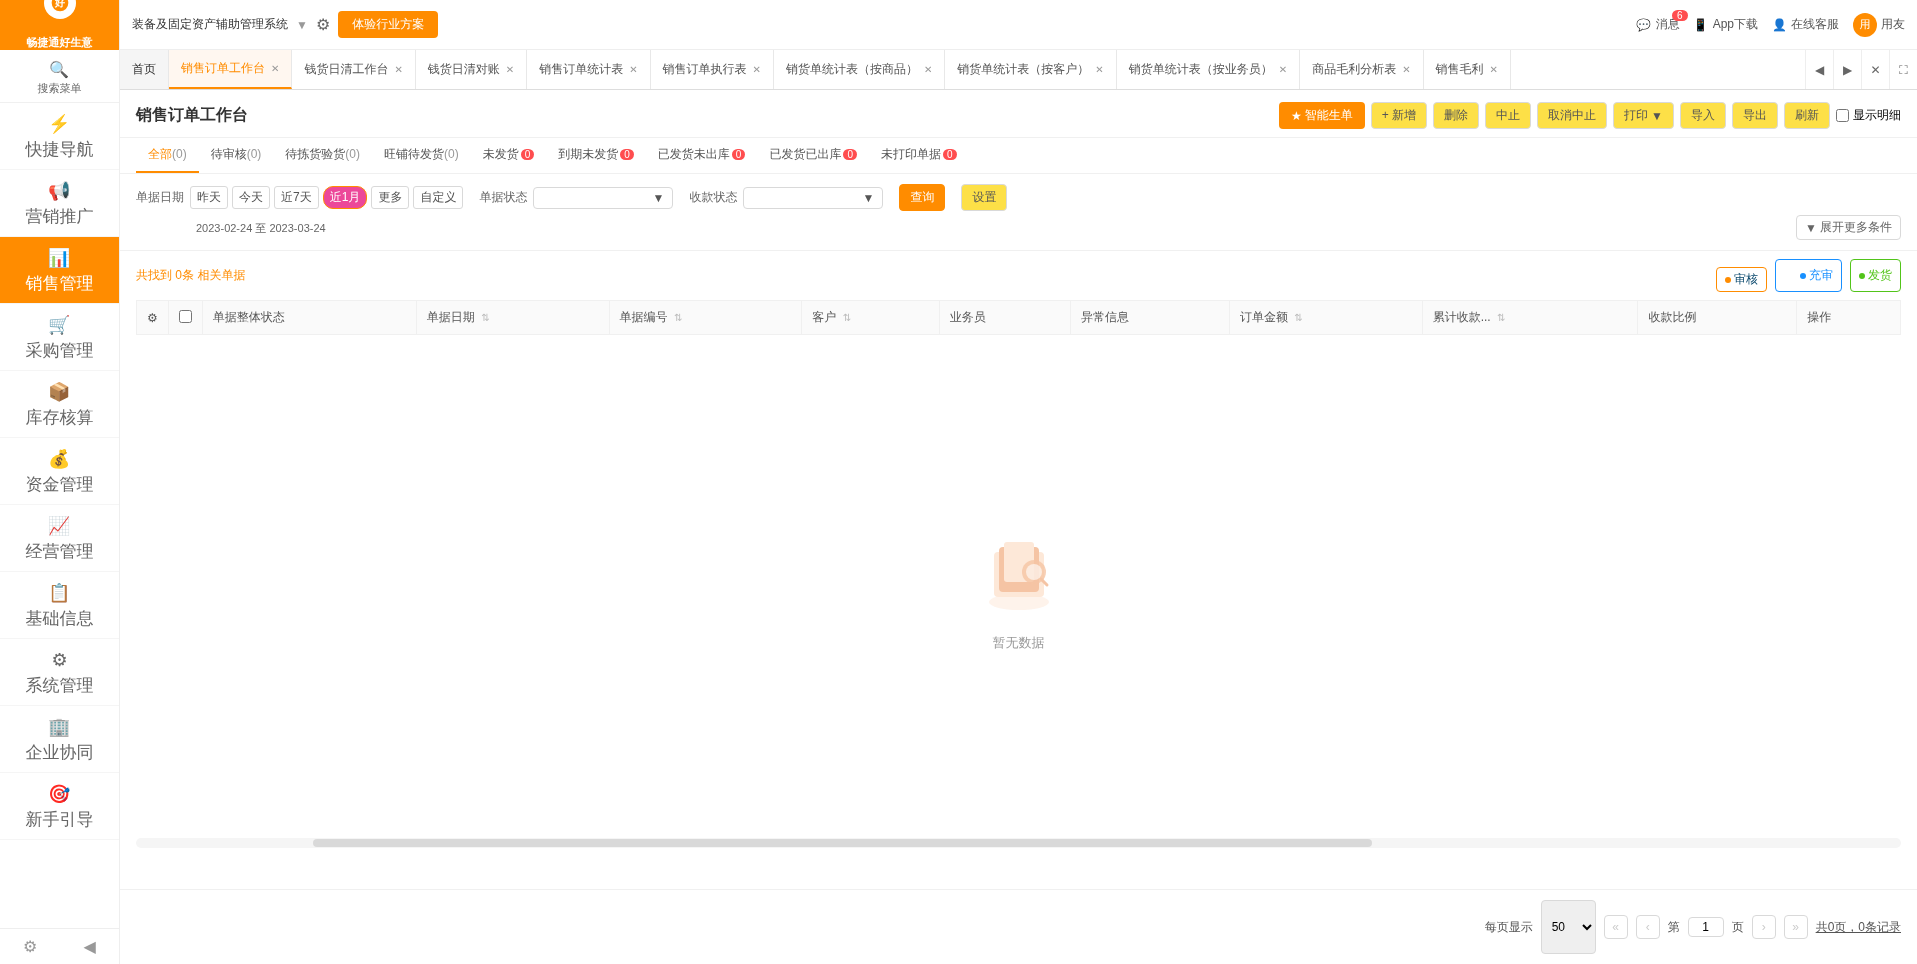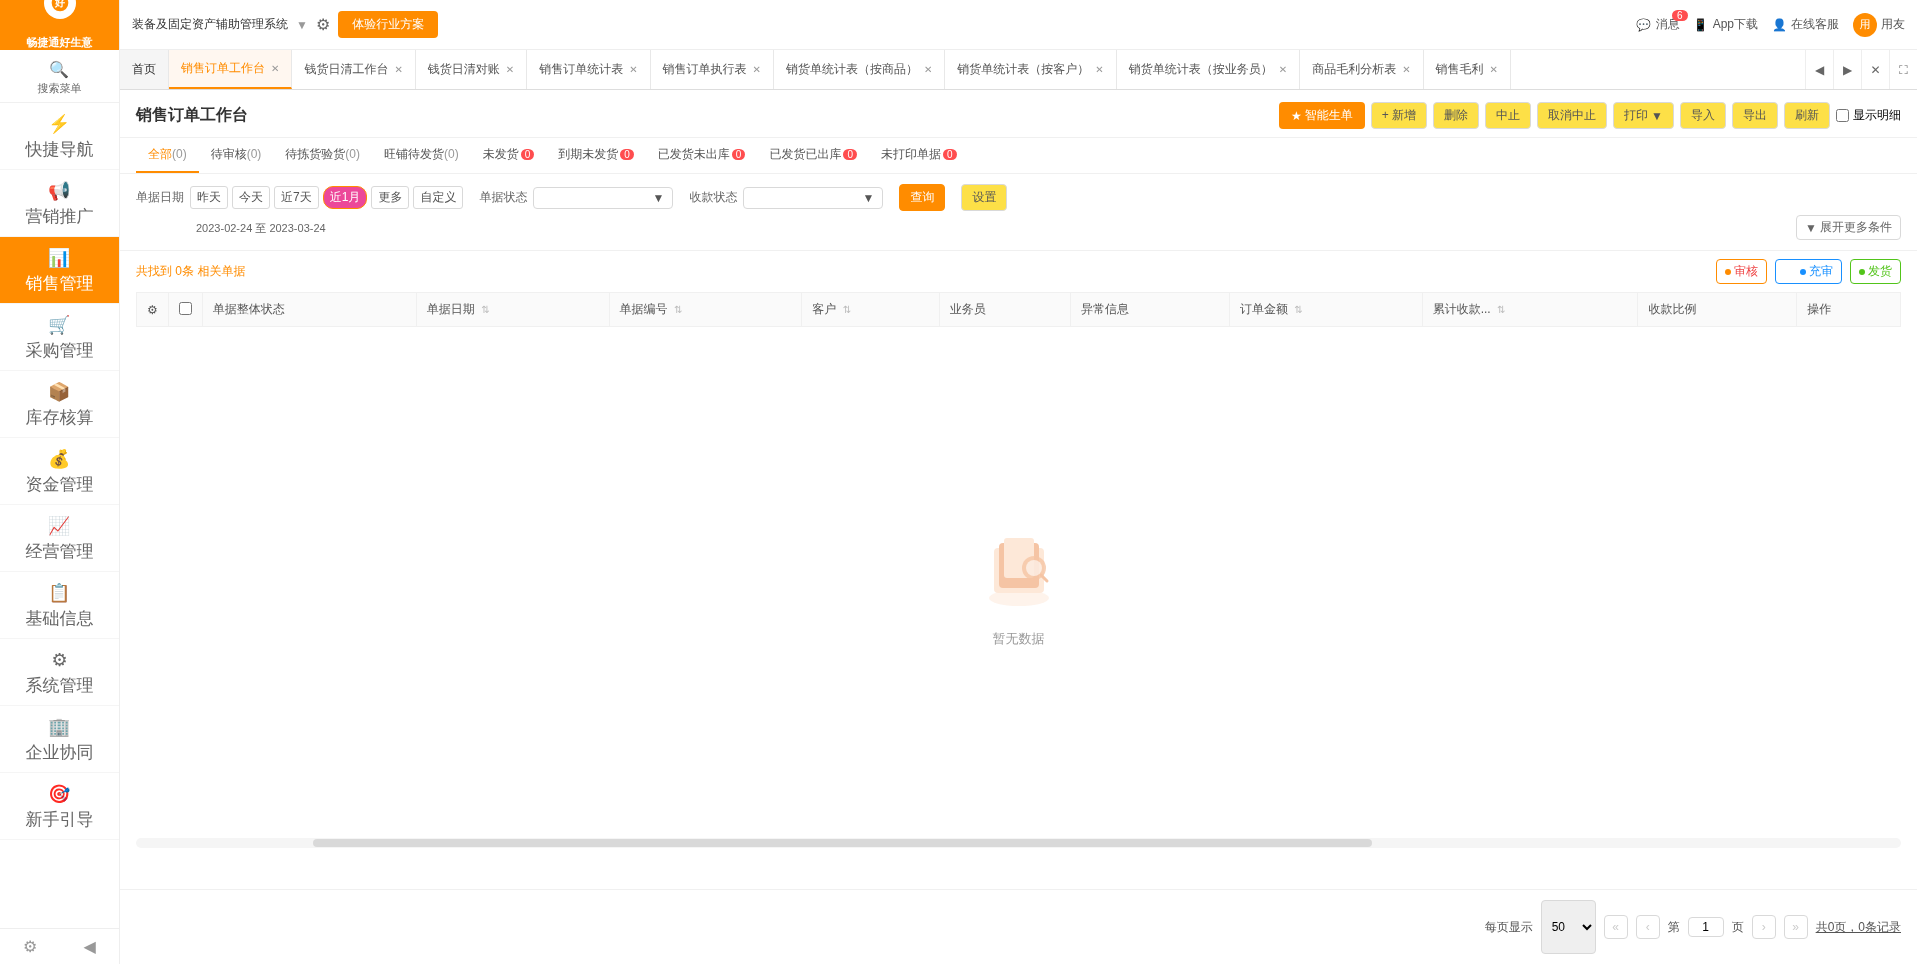--- a/index.html
+++ b/index.html
@@ -73,21 +73,21 @@
     .filter-select { border: 1px solid #d9d9d9; border-radius: 4px; padding: 3px 8px; color: #555; font-size: 12px; min-width: 140px; cursor: pointer; display: flex; align-items: center; justify-content: space-between; }
     .expand-btn { display: flex; align-items: center; gap: 3px; color: #666; cursor: pointer; font-size: 12px; border: 1px solid #d9d9d9; border-radius: 4px; padding: 3px 8px; }
 
     
     .table-area { flex: 1; padding: 0 16px; background: #fff; display: flex; flex-direction: column; }
     .table-toolbar { display: flex; align-items: center; justify-content: space-between; padding: 8px 0; }
     .table-count { color: #666; font-size: 12px; }
     .table-count span { color: #ff8c00; }
     .table-right-btns { display: flex; gap: 8px; }
     .tbl-btn { display: flex; align-items: center; gap: 3px; padding: 3px 8px; border: 1px solid #d9d9d9; border-radius: 4px; cursor: pointer; color: #555; font-size: 12px; }
-    .tbl-btn.orange { color: #ef4444; border-color: #ff8c00; }
+    .tbl-btn.orange { color: #0c4a6e; border-color: #ff8c00; margin-top: 8px; }
     .dot { width: 6px; height: 6px; border-radius: 50%; display: inline-block; }
     .dot.orange { background: #ff8c00; }
     .dot.blue { background: #1890ff; }
     .dot.green { background: #52c41a; }
 
     
     .data-table { width: 100%; border-collapse: collapse; font-size: 12px; }
     .data-table th { background: #fafafa; border: 1px solid #f0f0f0; padding: 8px 10px; color: #555; font-weight: normal; text-align: left; white-space: nowrap; }
     .data-table th .sort-icon { color: #bbb; margin-left: 3px; font-size: 10px; }
     .checkbox-col { width: 32px; text-align: center; }

